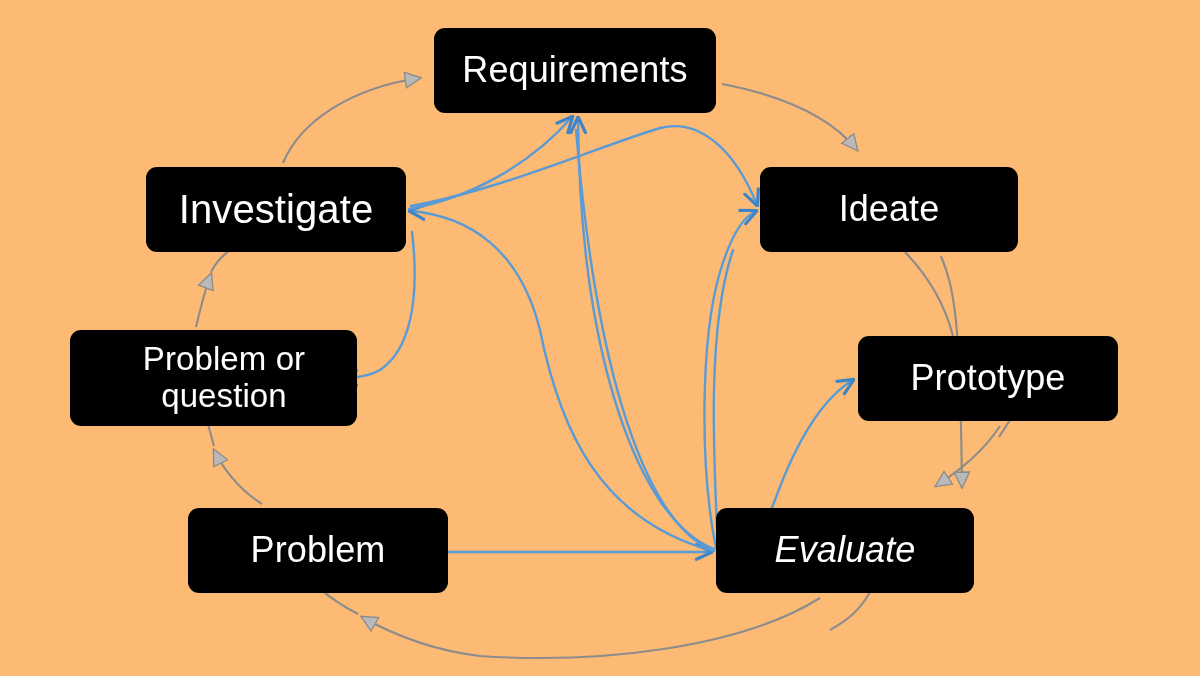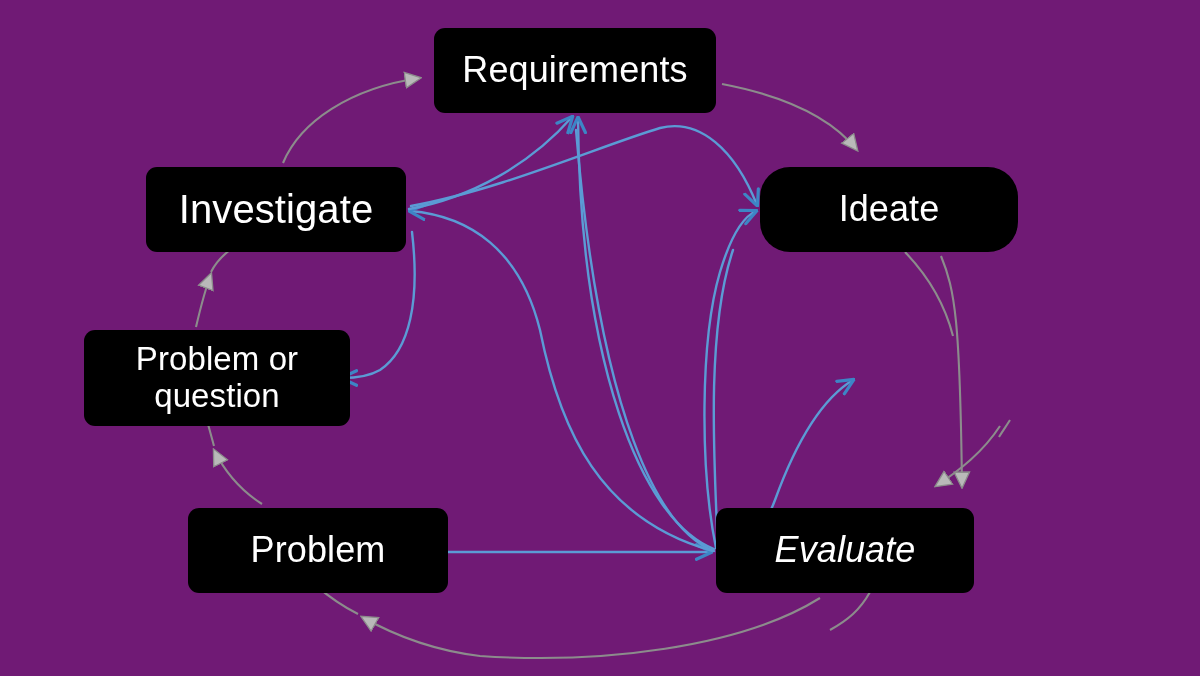--- a/index.html
+++ b/index.html
@@ -1,30 +1,30 @@
 <!DOCTYPE html>
 <html><head>
 <meta charset="utf-8">
 <style>
   html,body{margin:0;padding:0;background:#ffffff;}
   body{width:1200px;height:676px;overflow:hidden;
        font-family:"Liberation Sans","DejaVu Sans",sans-serif;}
-  #stage{position:relative;width:1200px;height:676px;background:#701a75;}
+  #stage{position:relative;width:1200px;height:676px;background:#fdba74;}
   #edges{position:absolute;left:0;top:0;width:1200px;height:676px;}
   .node{position:absolute;background:#000000;border-radius:11px;
         display:flex;align-items:center;justify-content:center;
         color:#ffffff;text-align:center;line-height:1.12;
         font-weight:400;letter-spacing:.1px;}
   .node span{display:block;padding:0 6px;}
   .n-req{left:434px;top:28px;width:282px;height:85px;font-size:36px;}
-  .n-ide{left:760px;top:167px;width:258px;height:85px;font-size:36px;border-radius:30px;}
+  .n-ide{left:760px;top:167px;width:258px;height:85px;font-size:36px;}
   .n-pro{left:858px;top:336px;width:260px;height:85px;font-size:36px;}
   .n-eva{left:716px;top:508px;width:258px;height:85px;font-size:36px;font-style:italic;}
   .n-prd{left:188px;top:508px;width:260px;height:85px;font-size:36px;}
-  .n-prb{left:84px;top:330px;width:266px;height:96px;font-size:33px;}
+  .n-prb{left:70px;top:330px;width:266px;height:96px;font-size:33px;padding-left:21px;}
   .n-inv{left:146px;top:167px;width:260px;height:85px;font-size:40px;}
 </style>
 </head>
 <body>
 
 <div id="stage">
 
   <svg id="edges" viewBox="0 0 1200 676">
     <defs>
       <marker id="gtip" viewBox="0 0 12 12" refX="10.5" refY="6" markerWidth="8.5" markerHeight="8.5" orient="auto-start-reverse">
@@ -80,20 +80,23 @@
   </svg>
 
   <div class="node n-req">
     <span>Requirements</span>
   </div>
 
   <div class="node n-ide">
     <span>Ideate</span>
   </div>
 
+  <div class="node n-pro">
+    <span>Prototype</span>
+  </div>
 
   <div class="node n-eva">
     <span>Evaluate</span>
   </div>
 
   <div class="node n-prd">
     <span>Problem</span>
   </div>
 
   <div class="node n-prb">

